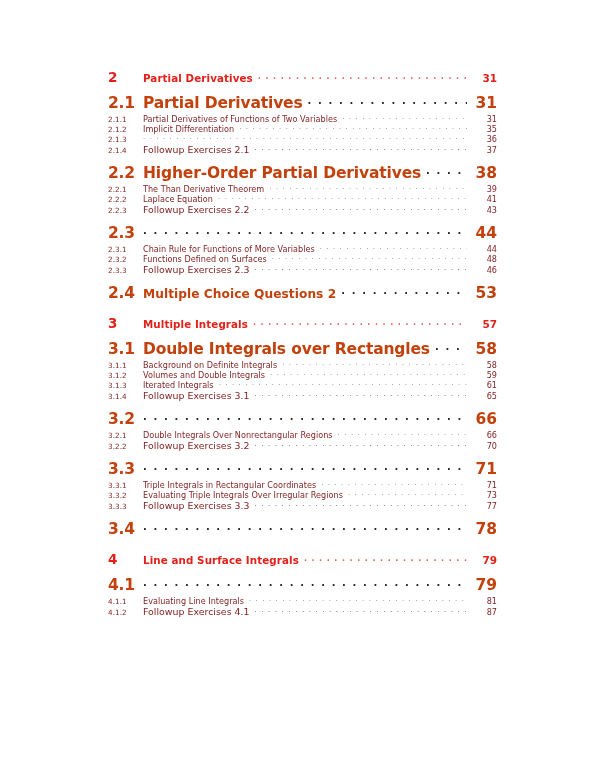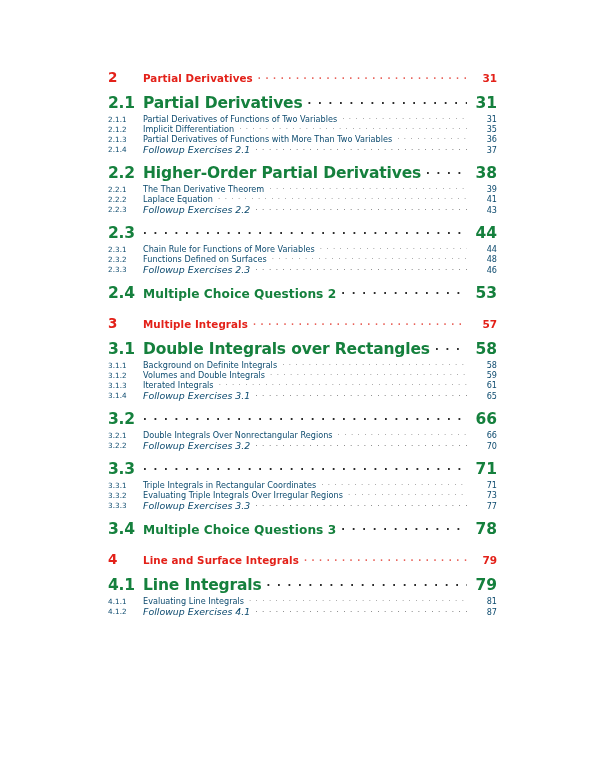--- a/index.html
+++ b/index.html
@@ -63,49 +63,48 @@
     margin-top: 13px;
   }
   .row.chapter .num   { width: 35px; font-size: 13.5px; }
   .row.chapter .title { font-size: 10.3px; letter-spacing: 0.1px; position: relative; top: -0.5px; }
   .row.chapter .leader { font-size: 8px; color: #e86159; height: 0.9em; }
   .row.chapter .leader::after { bottom: 1px; letter-spacing: 0.9px; }
   .row.chapter .page  { font-size: 10.5px; width: 26px; }
 
   
   .row.section {
-    color: #15803d;
+    color: #c2410c;
     font-weight: bold;
     margin-top: 9px;
     margin-bottom: 2px;
   }
   .row.section .num   { width: 35px; font-size: 15.5px; letter-spacing: -0.2px; }
   .row.section .title { font-size: 15.5px; letter-spacing: -0.15px; }
   .row.section .leader { font-size: 10px; color: #2b2b2b; height: 1em; }
   .row.section .leader::after { bottom: 2px; letter-spacing: 1.6px; }
   .row.section .page  { font-size: 15.5px; width: 26px; }
 
   
   .row.section.compact .title { font-size: 12.2px; letter-spacing: 0.05px; position: relative; top: -0.5px; }
 
   
   .row.subsection {
-    color: #0c4a6e;
+    color: #7f1d1d;
     font-weight: normal;
     margin-top: 0;
-    align-items: center;
   }
   .row.subsection .num   { width: 35px; font-size: 7.2px; letter-spacing: 0.1px; }
   .row.subsection .title { font-size: 8.1px; letter-spacing: 0.02px; }
   .row.subsection .leader { font-size: 7px; color: #6e6e6e; height: 0.9em; }
   .row.subsection .leader::after { bottom: 1px; letter-spacing: 1.1px; }
   .row.subsection .page  { font-size: 8.1px; width: 26px; }
 
   
-  .row.subsection.followup .title { font-size: 9.4px; font-style: italic; }
+  .row.subsection.followup .title { font-size: 9.4px; }
   .row.subsection.followup .leader { font-size: 7.2px; }
 </style>
 </head>
 <body>
 
 <div id="toc">
     <div class="row chapter">
       <span class="num">2</span>
       <span class="title">Partial Derivatives</span>
       <span class="leader"></span>
@@ -124,21 +123,20 @@
       <span class="page">31</span>
     </div>
     <div class="row subsection">
       <span class="num">2.1.2</span>
       <span class="title">Implicit Differentiation</span>
       <span class="leader"></span>
       <span class="page">35</span>
     </div>
     <div class="row subsection">
       <span class="num">2.1.3</span>
-      <span class="title">Partial Derivatives of Functions with More Than Two Variables</span>
       <span class="leader"></span>
       <span class="page">36</span>
     </div>
     <div class="row subsection followup">
       <span class="num">2.1.4</span>
       <span class="title">Followup Exercises 2.1</span>
       <span class="leader"></span>
       <span class="page">37</span>
     </div>
     <div class="row section">
@@ -265,33 +263,31 @@
       <span class="page">73</span>
     </div>
     <div class="row subsection followup">
       <span class="num">3.3.3</span>
       <span class="title">Followup Exercises 3.3</span>
       <span class="leader"></span>
       <span class="page">77</span>
     </div>
     <div class="row section compact">
       <span class="num">3.4</span>
-      <span class="title">Multiple Choice Questions 3</span>
       <span class="leader"></span>
       <span class="page">78</span>
     </div>
     <div class="row chapter">
       <span class="num">4</span>
       <span class="title">Line and Surface Integrals</span>
       <span class="leader"></span>
       <span class="page">79</span>
     </div>
     <div class="row section">
       <span class="num">4.1</span>
-      <span class="title">Line Integrals</span>
       <span class="leader"></span>
       <span class="page">79</span>
     </div>
     <div class="row subsection">
       <span class="num">4.1.1</span>
       <span class="title">Evaluating Line Integrals</span>
       <span class="leader"></span>
       <span class="page">81</span>
     </div>
     <div class="row subsection followup">

